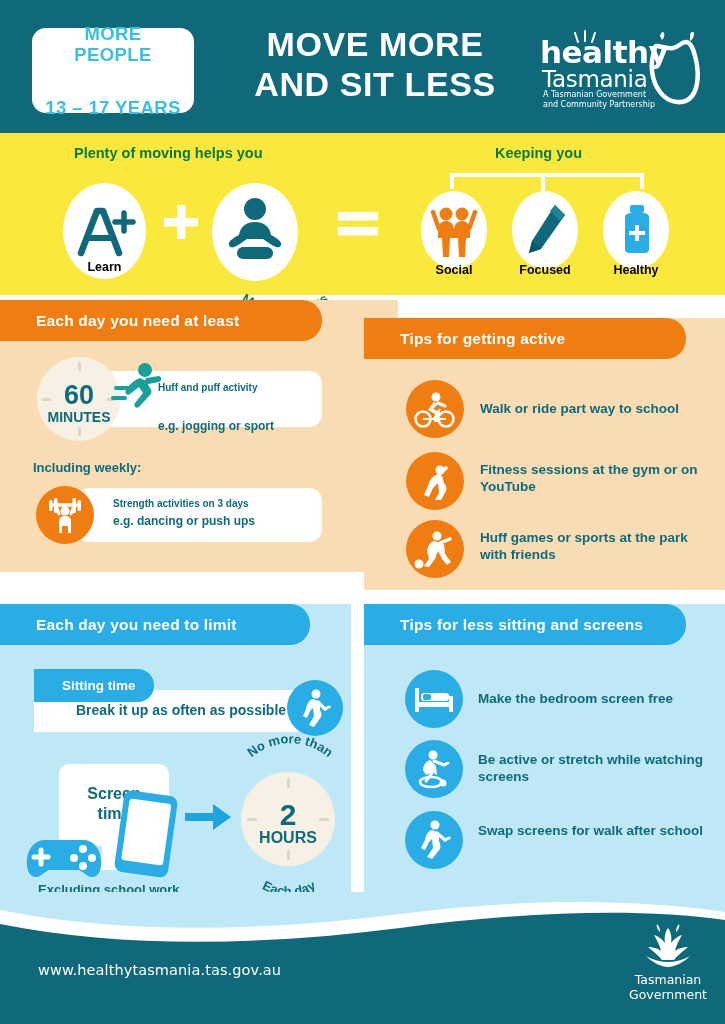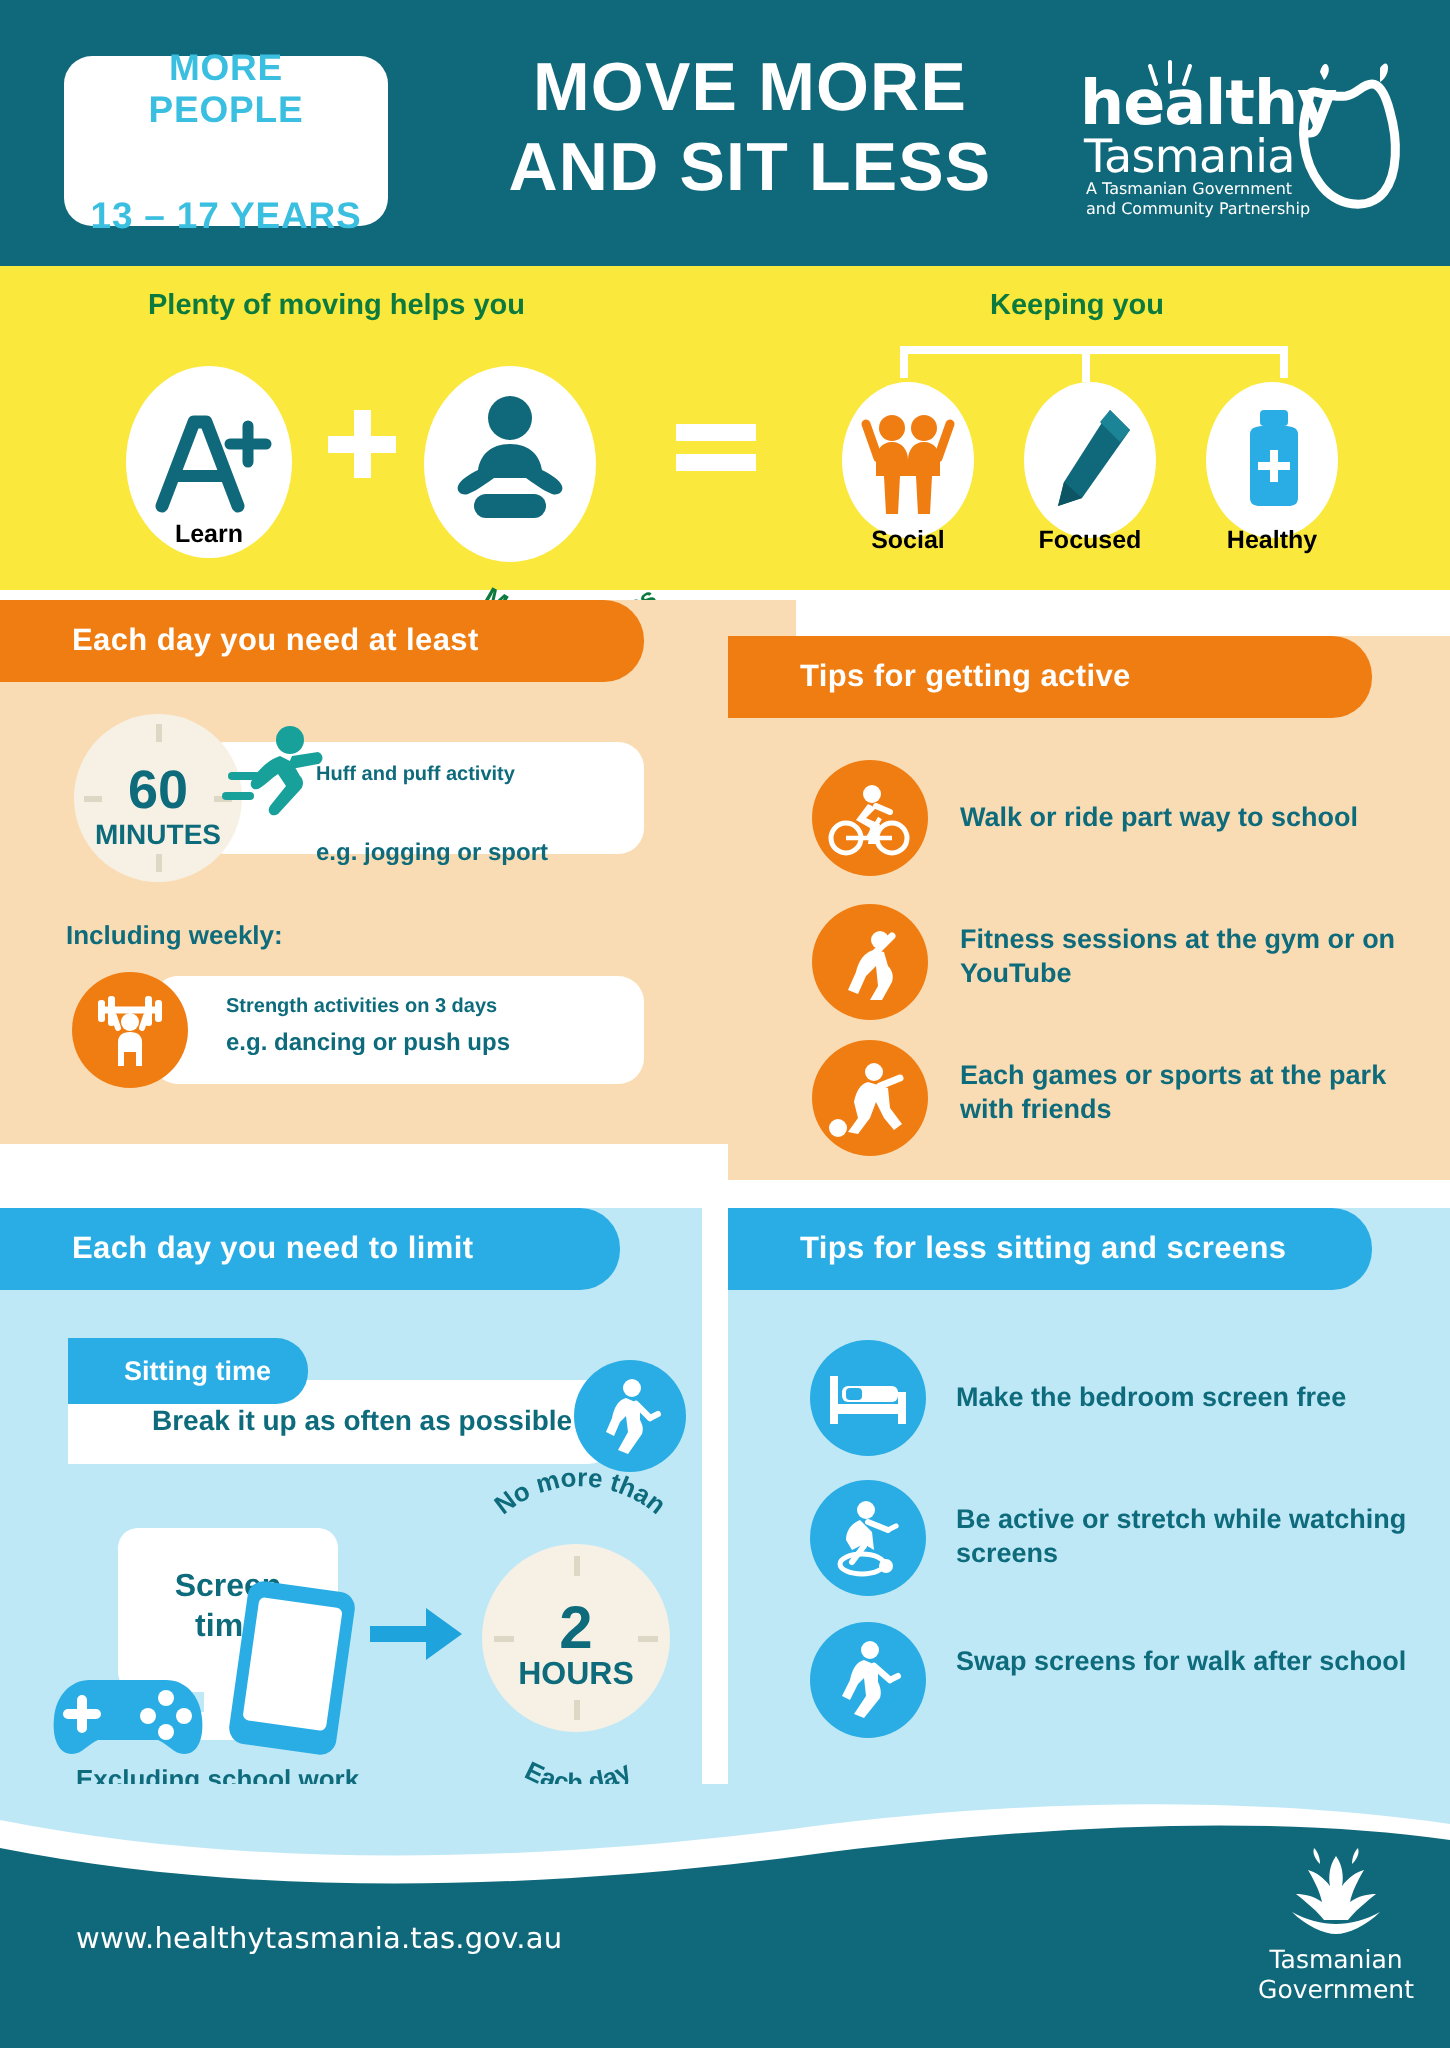--- a/index.html
+++ b/index.html
@@ -265,21 +265,21 @@
     <div class="tip-txt" style="left:116px;top:143px;width:228px;">Fitness sessions at the gym or on YouTube</div>
 
     <div class="ic-circle ic-o" style="left:42px;top:202px;width:58px;height:58px;">
       <svg width="42" height="40" viewBox="0 0 42 40">
         <circle cx="23" cy="7" r="4.5" fill="#ffffff"></circle>
         <path d="M20 12 C16 13 14 17 13 22 L15 30 L10 37 L15 38 L21 30 L24 22 L28 30 L33 36 L37 33 L31 25 L30 15 Z" fill="#ffffff"></path>
         <path d="M26 14 L36 10" stroke="#ffffff" stroke-width="3.5" stroke-linecap="round"></path>
         <circle cx="5" cy="35" r="4.5" fill="#ffffff"></circle>
       </svg>
     </div>
-    <div class="tip-txt" style="left:116px;top:211px;width:228px;">Each games or sports at the park with friends</div>
+    <div class="tip-txt" style="left:116px;top:211px;width:228px;">Huff games or sports at the park with friends</div>
   </div>
 
   <div class="panel p-blue" style="left:0;top:604px;width:351px;height:296px;">
     <div class="panel-head" style="width:310px;">
       <span>Each day you need to limit</span>
     </div>
 
     <div class="card" style="left:34px;top:86px;width:276px;height:42px;border-radius:0 16px 16px 0;">
       <div class="t1" style="position:absolute;left:42px;top:12px;font-size:14px;">Break it up as often as possible</div>
     </div>

